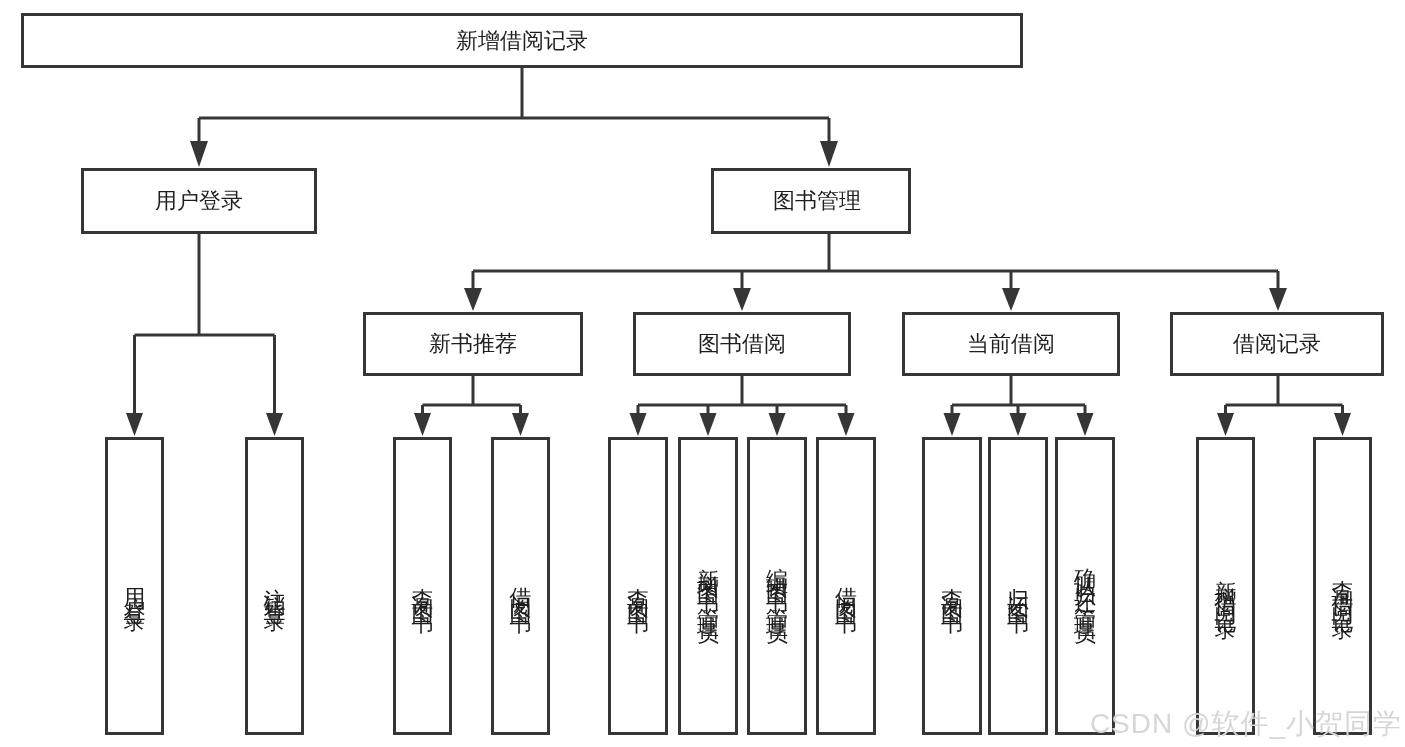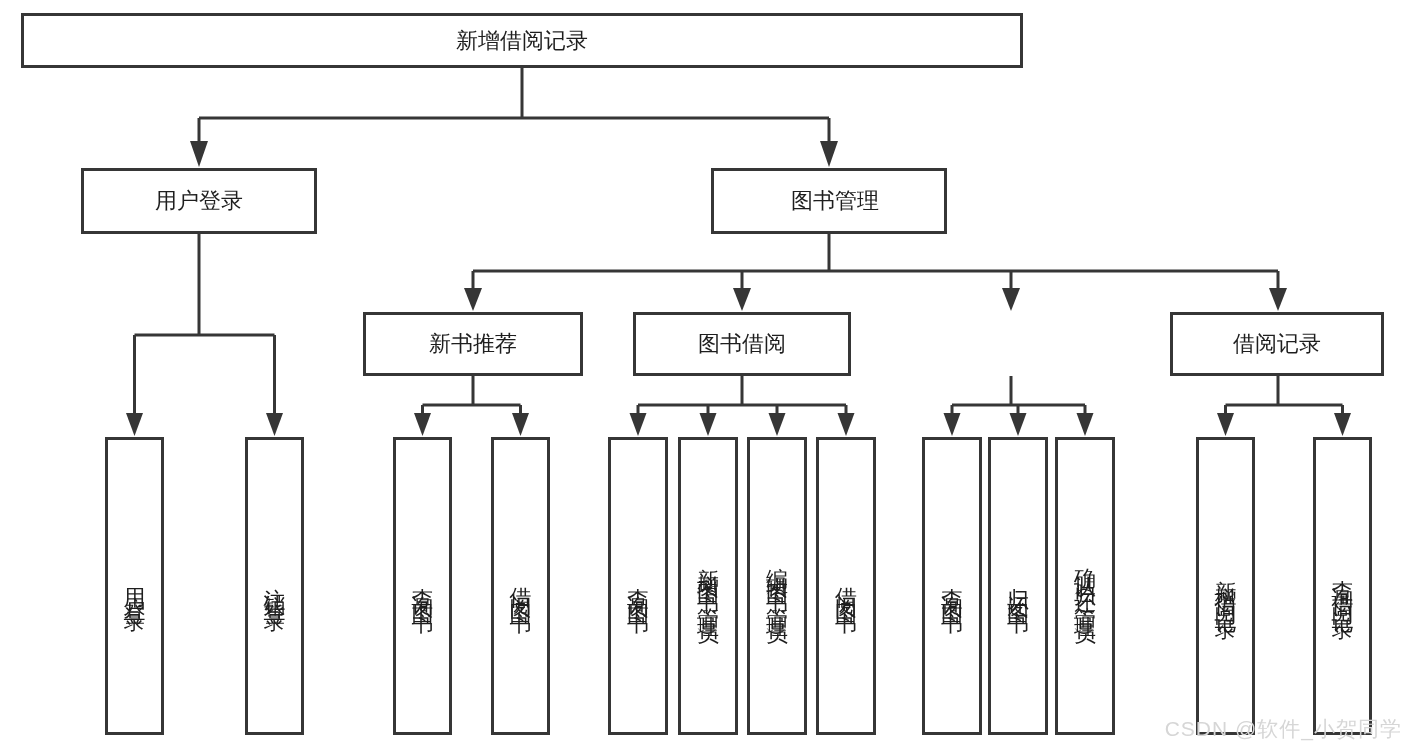--- a/index.html
+++ b/index.html
@@ -13,26 +13,26 @@
     background:#ffffff; display:flex; align-items:center; justify-content:center;
     color:#1e1e1e; z-index:2;
   }
   .node-h { font-size:22px; }
   .node-v .vtext {
     writing-mode:vertical-lr; text-orientation:mixed;
     font-size:22px; line-height:1; letter-spacing:8px;
   }
   .watermark {
     position:absolute; right:3px; bottom:4px; z-index:5;
-    font-size:21px; color:#d6d6d6; letter-spacing:1px; white-space:nowrap;margin-left:24px;
+    font-size:28px; color:#d6d6d6; letter-spacing:1px; white-space:nowrap;margin-left:24px;
   }
   
   #n-root  { left:21px;  top:13px;  width:1002px; height:55px; }
   #n-ul    { left:81px;  top:168px; width:236px;  height:66px; }
-  #n-bm    { left:711px; top:168px; width:236px;  height:66px;padding-left:12px; }
+  #n-bm    { left:711px; top:168px; width:200px;  height:66px;padding-left:12px; }
   #n-nb    { left:363px; top:312px; width:220px;  height:64px; }
   #n-bb    { left:633px; top:312px; width:218px;  height:64px; }
   #n-cb    { left:902px; top:312px; width:218px;  height:64px; }
   #n-br    { left:1170px;top:312px; width:214px;  height:64px; }
   .leaf    { top:437px; height:298px; }
   #n-ul1 { left:105px;  width:59px; }
   #n-ul2 { left:245px;  width:59px; }
   #n-nb1 { left:393px;  width:59px; }
   #n-nb2 { left:491px;  width:59px; }
   #n-bb1 { left:608px;  width:60px; }
@@ -112,20 +112,23 @@
   <div id="n-bm" class="node node-h">
     <span>图书管理</span>
   </div>
 
   <div id="n-bb" class="node node-h">
     <span>图书借阅</span>
   </div>
   <div id="n-nb" class="node node-h">
     <span>新书推荐</span>
   </div>
+  <div id="n-cb" class="node node-h">
+    <span>当前借阅</span>
+  </div>
   <div id="n-br" class="node node-h">
     <span>借阅记录</span>
   </div>
 
   <div id="n-ul1" class="node node-v leaf">
     <span class="vtext">用户登录</span>
   </div>
   <div id="n-ul2" class="node node-v leaf">
     <span class="vtext">注销登录</span>
   </div>

